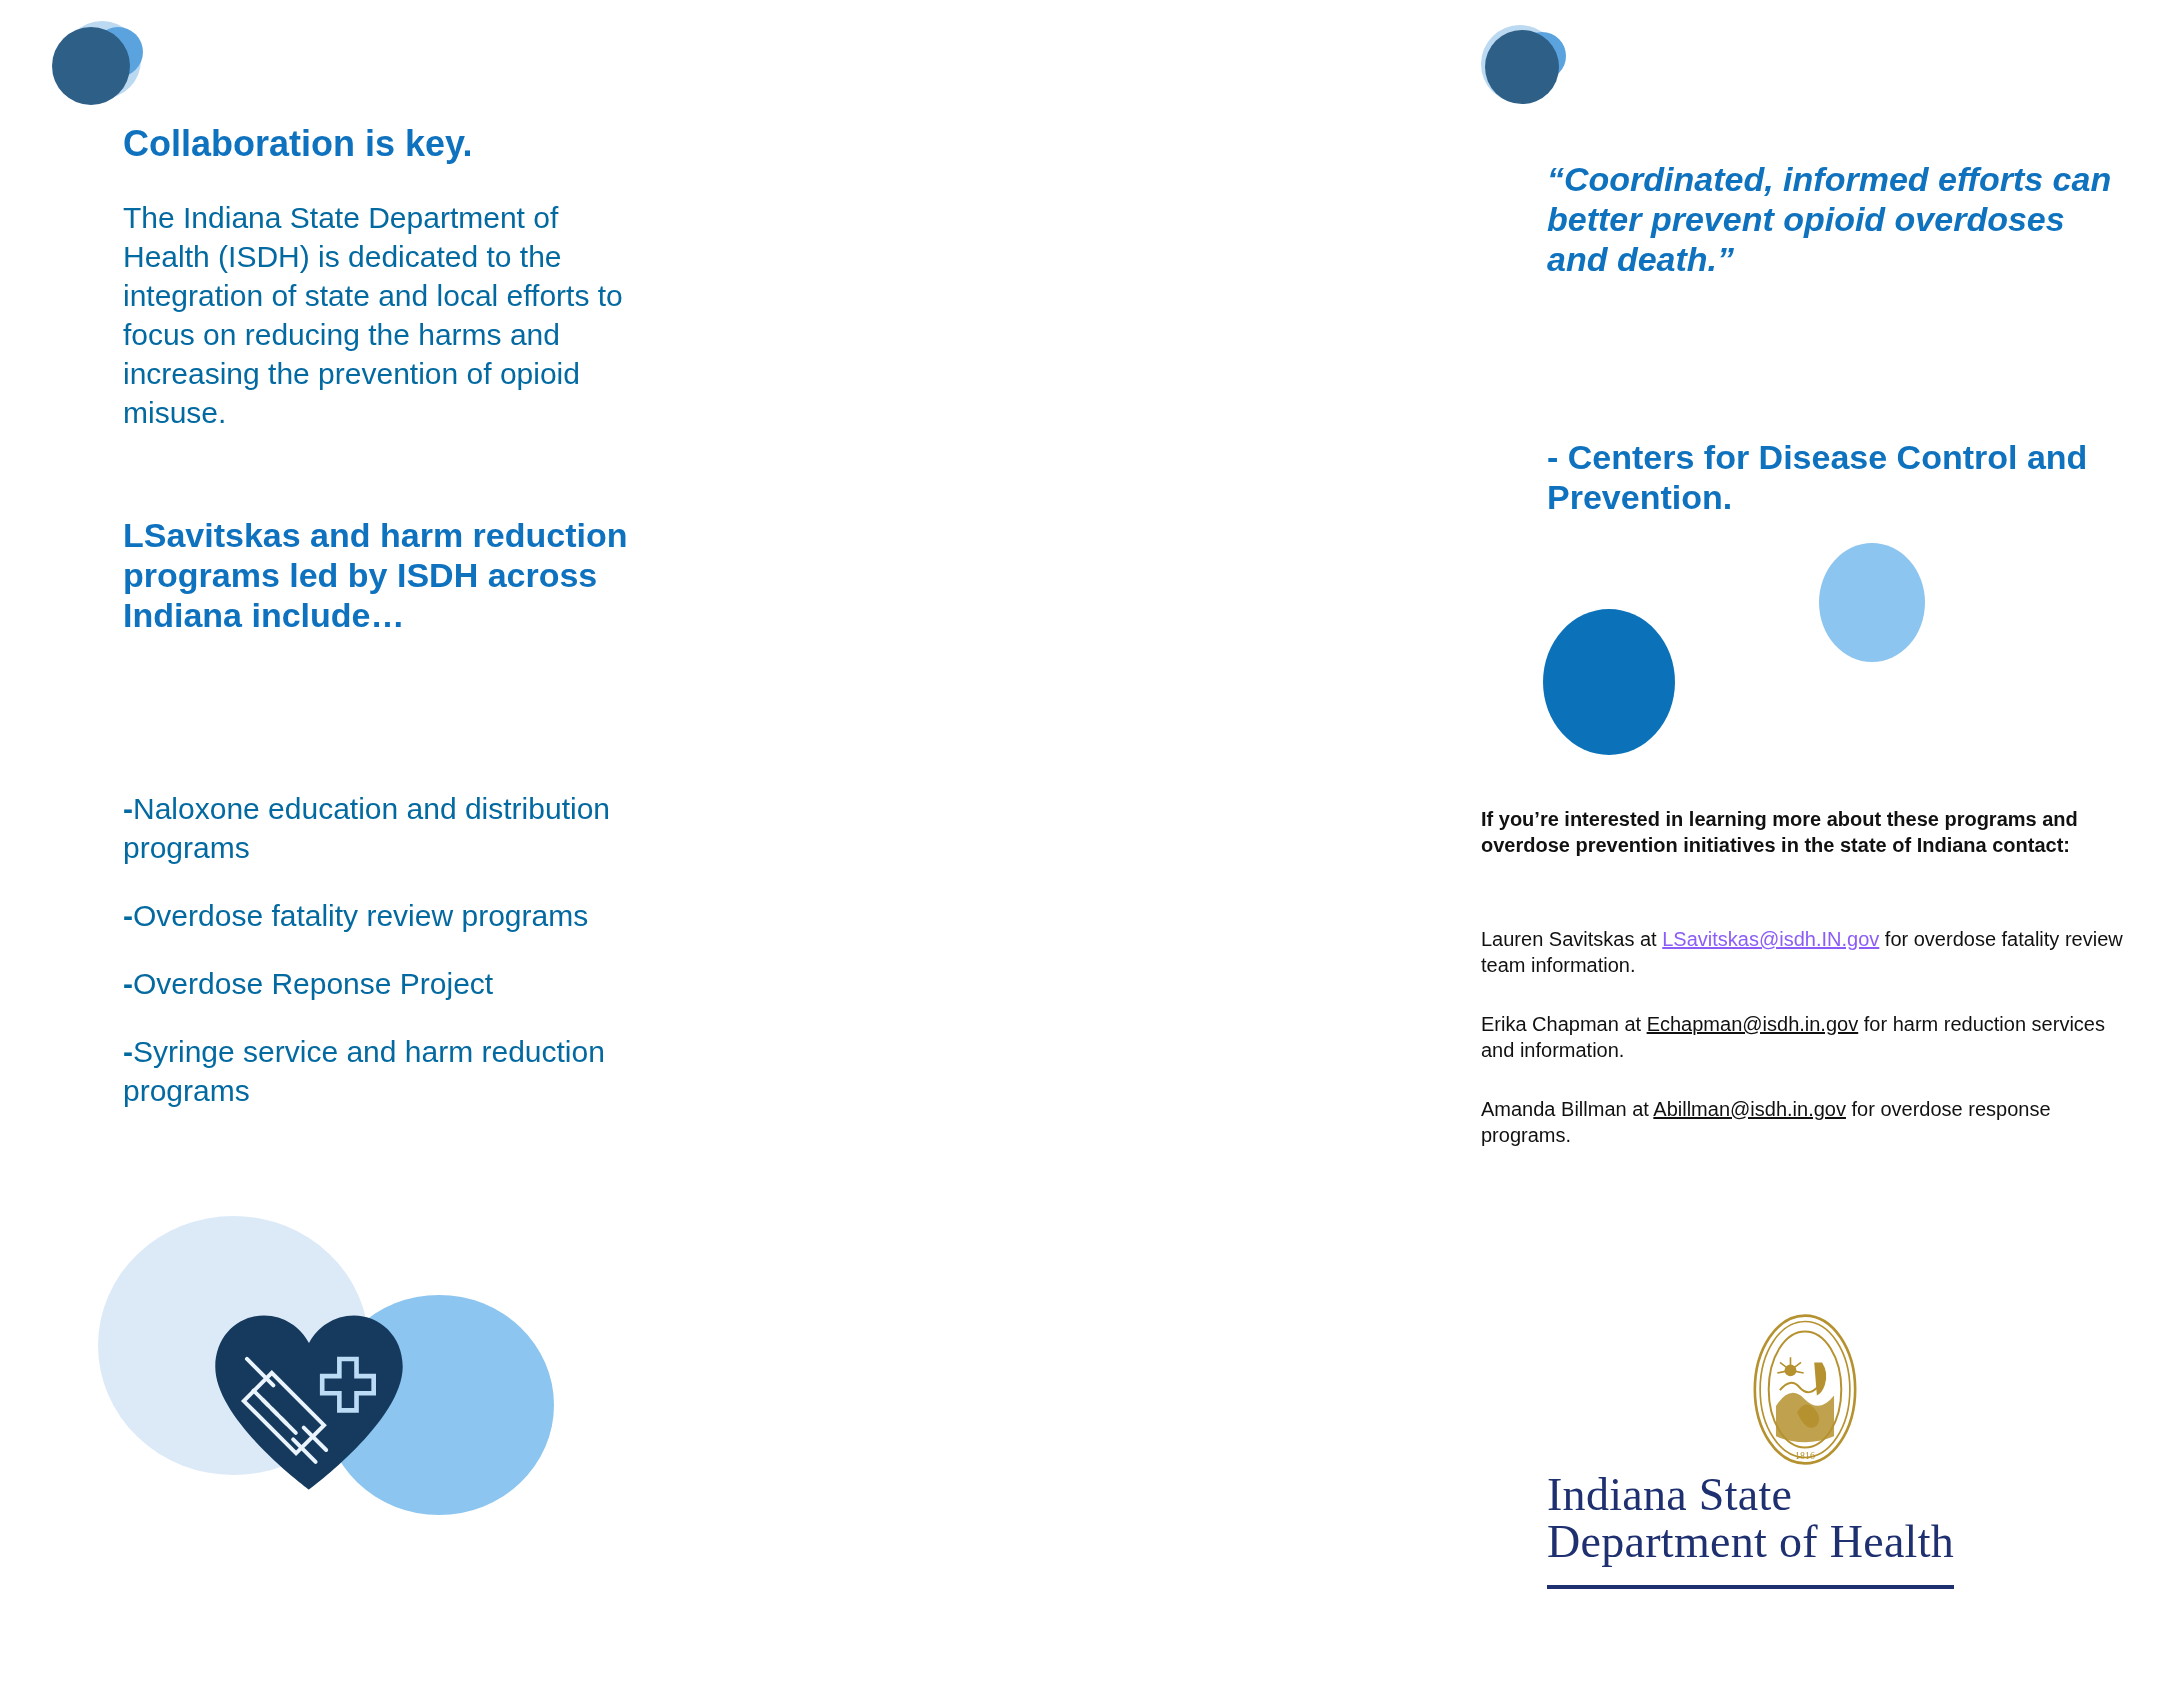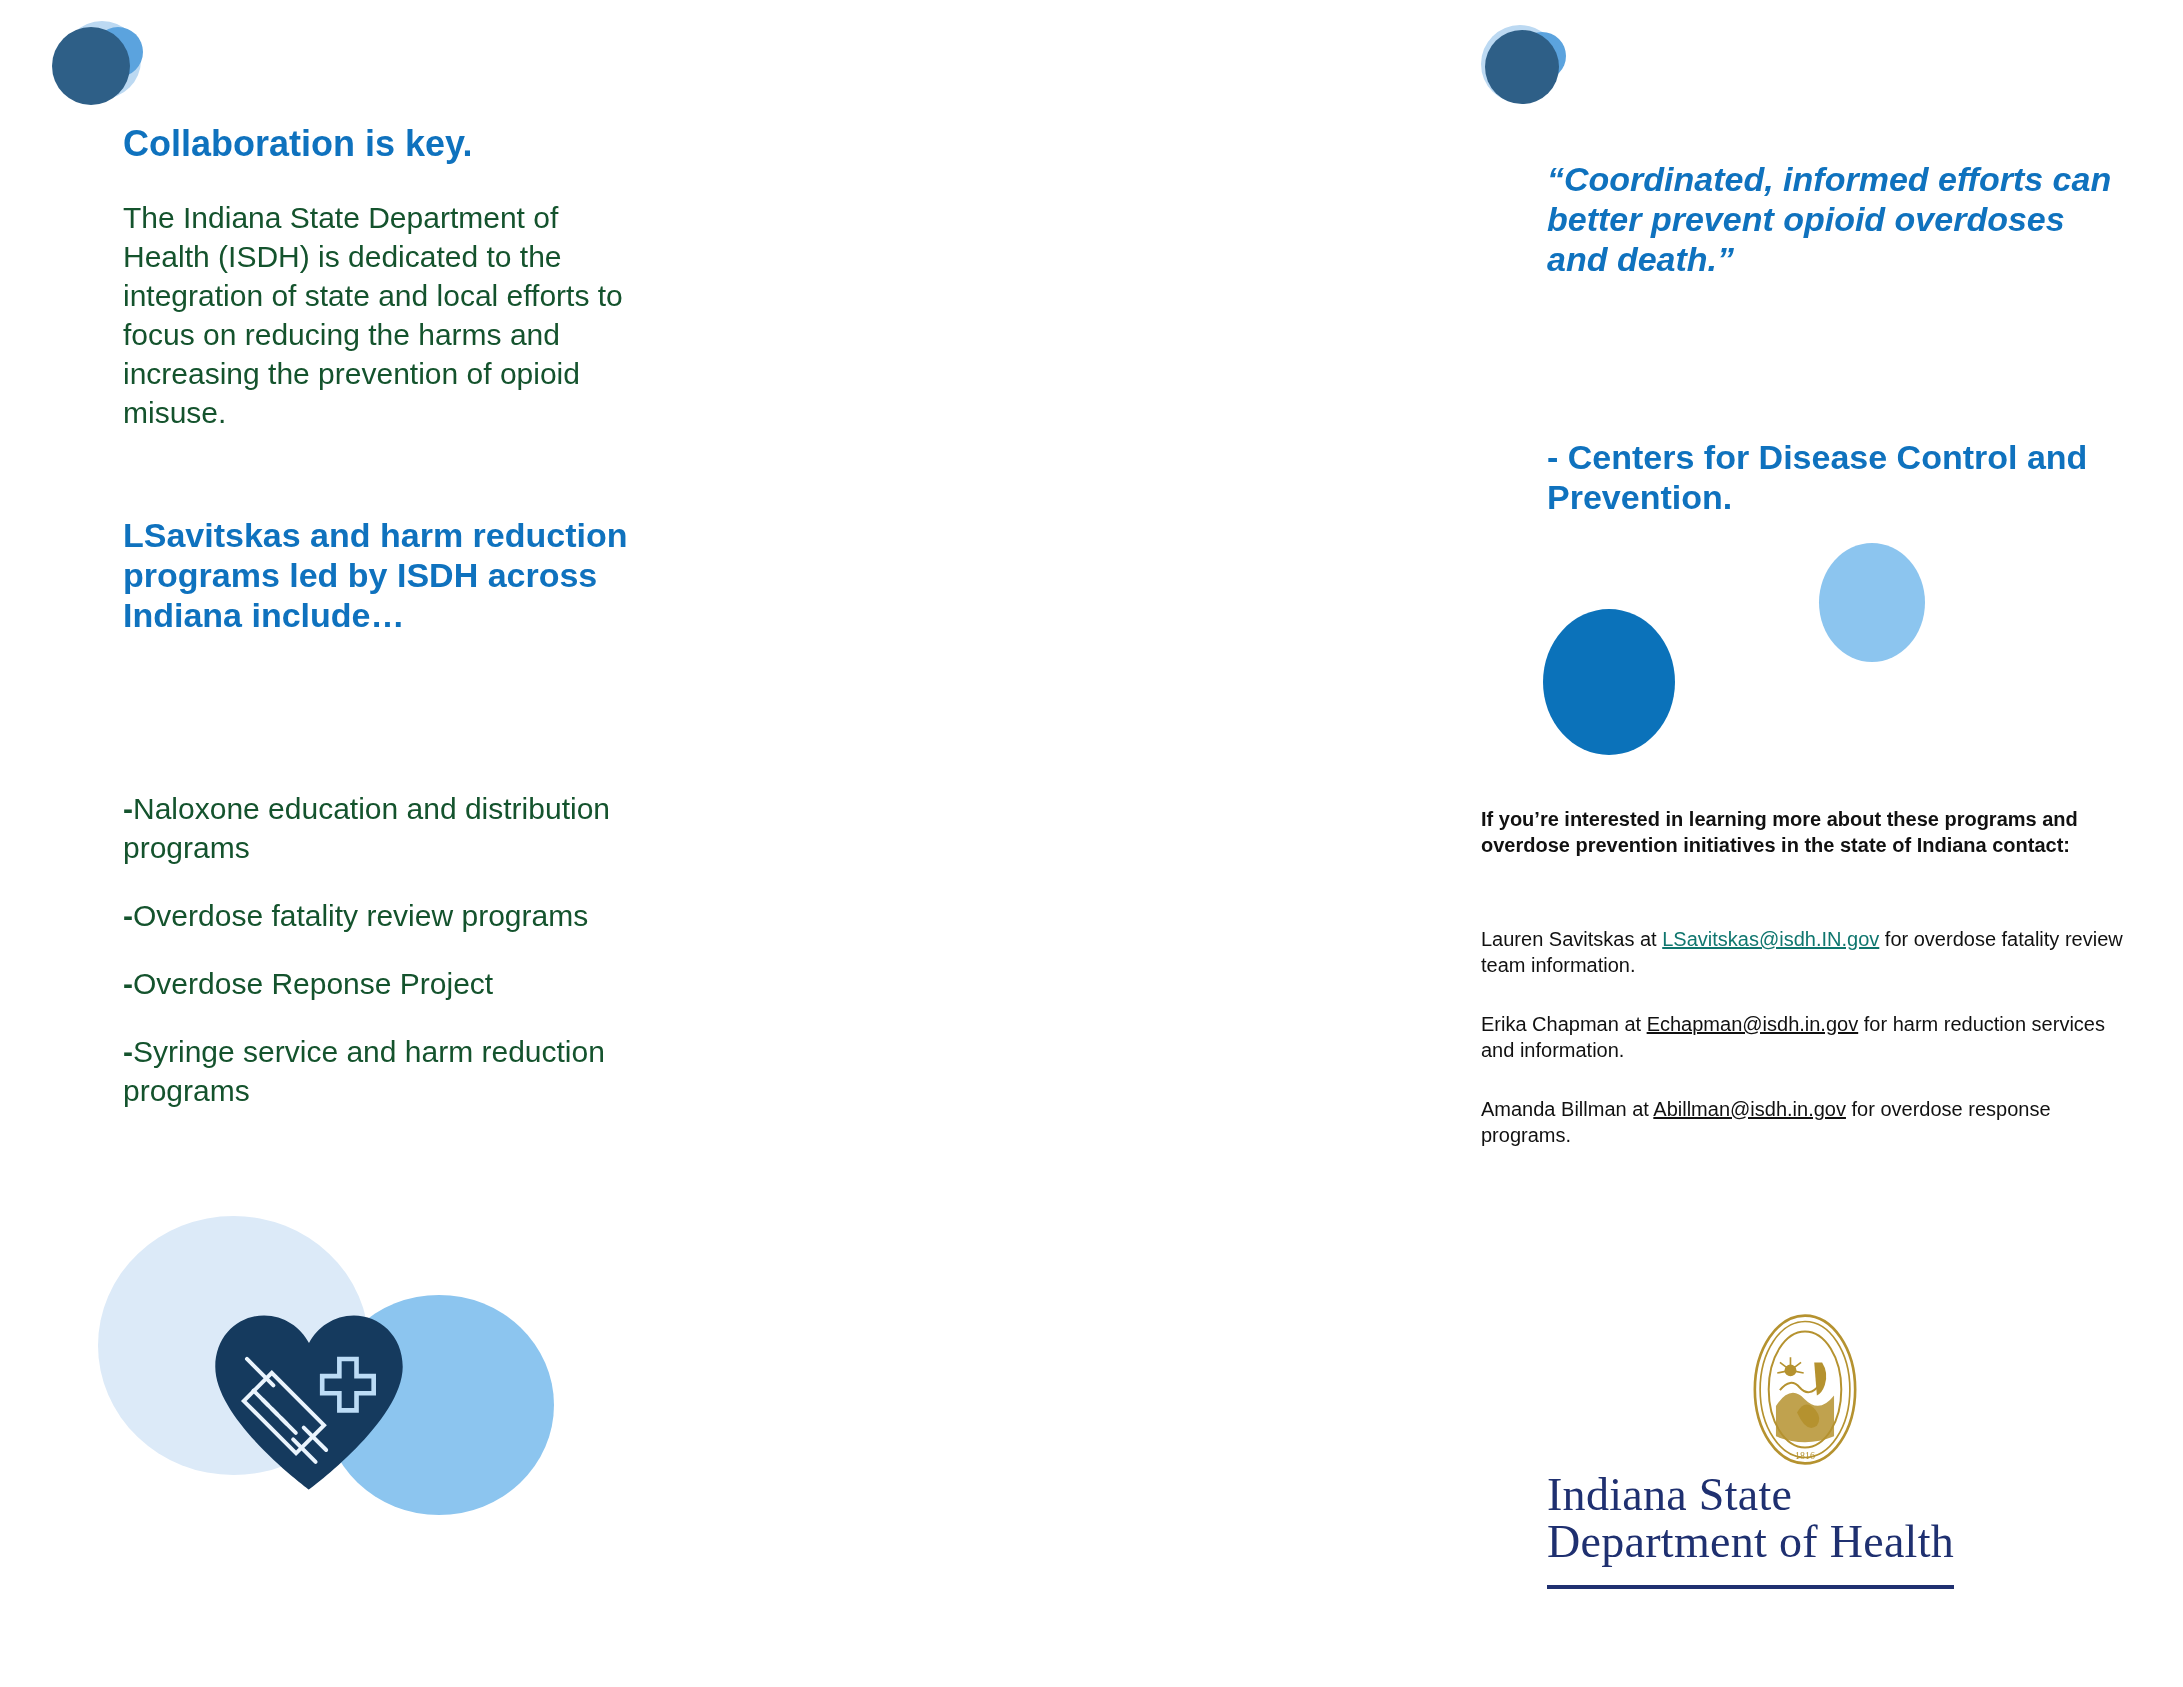--- a/index.html
+++ b/index.html
@@ -58,21 +58,21 @@
 
   
   .txt { position: absolute; }
 
   .heading-blue {
     color: #0f72be;
     font-weight: bold;
     line-height: 1.18;
   }
   .body-black {
-    color: #14532d;
+    color: #0369a1;
     line-height: 1.30;
   }
 
   #left-heading      { left: 123px; top: 123px;  width: 556px; font-size: 36px; }
   #left-intro        { left: 123px; top: 198px;  width: 529px; font-size: 30px; }
   #left-subheading   { left: 123px; top: 515px;  width: 523px; font-size: 34px; }
   #left-bullets      { left: 123px; top: 789px; width: 529px; font-size: 30px; }
   #left-bullets p    { margin: 0 0 29px 0; }
   #left-bullets p b  { font-weight: bold; }
 
@@ -165,21 +165,21 @@
 
     <p class="txt heading-blue" id="mid-source" style="margin:0;">- Centers for Disease Control and Prevention.</p>
 
     <div class="blob" id="blob-m-lightblue"></div>
     <div class="blob" id="blob-m-strong"></div>
 
     <p class="txt" id="mid-contact-intro" style="margin:0;">If you’re interested in learning more about these programs and overdose prevention initiatives in the state of Indiana contact:</p>
 
     <div class="txt" id="mid-contacts">
       <p>
-        <span>Lauren Savitskas at </span><a class="email" href="#" style="color:#0f766e;">LSavitskas@isdh.IN.gov</a><span> for overdose fatality review team information.</span>
+        <span>Lauren Savitskas at </span><a class="email" href="#" style="color:#8b5cf6;">LSavitskas@isdh.IN.gov</a><span> for overdose fatality review team information.</span>
       </p>
       <p>
         <span>Erika Chapman at </span><a class="email" href="#" style="color:#111;">Echapman@isdh.in.gov</a><span> for harm reduction services and information.</span>
       </p>
       <p>
         <span>Amanda Billman at </span><a class="email" href="#" style="color:#111;">Abillman@isdh.in.gov</a><span> for overdose response programs.</span>
       </p>
     </div>
 
     <div class="isdh-logo" id="logo-middle">

